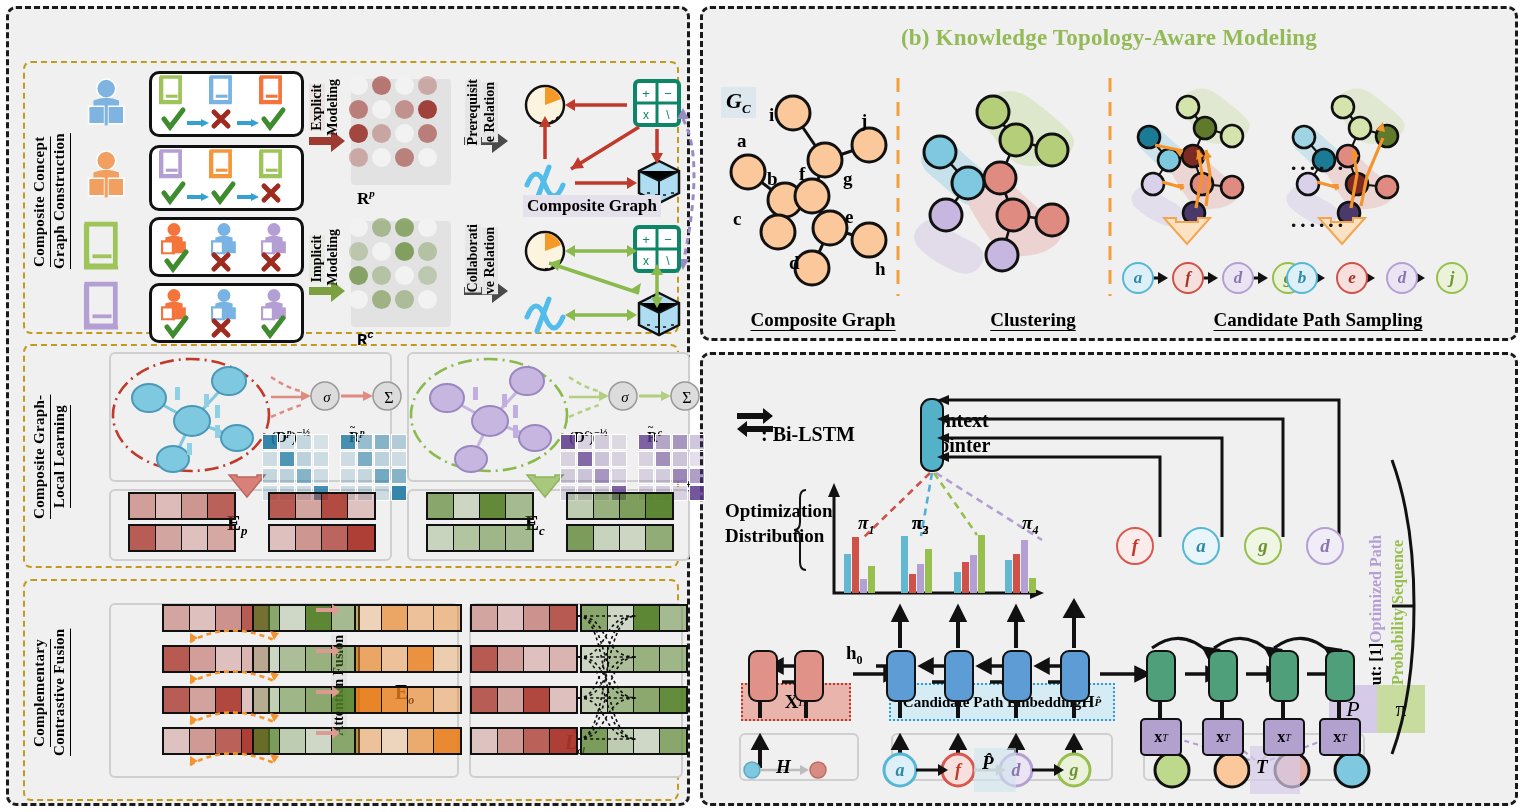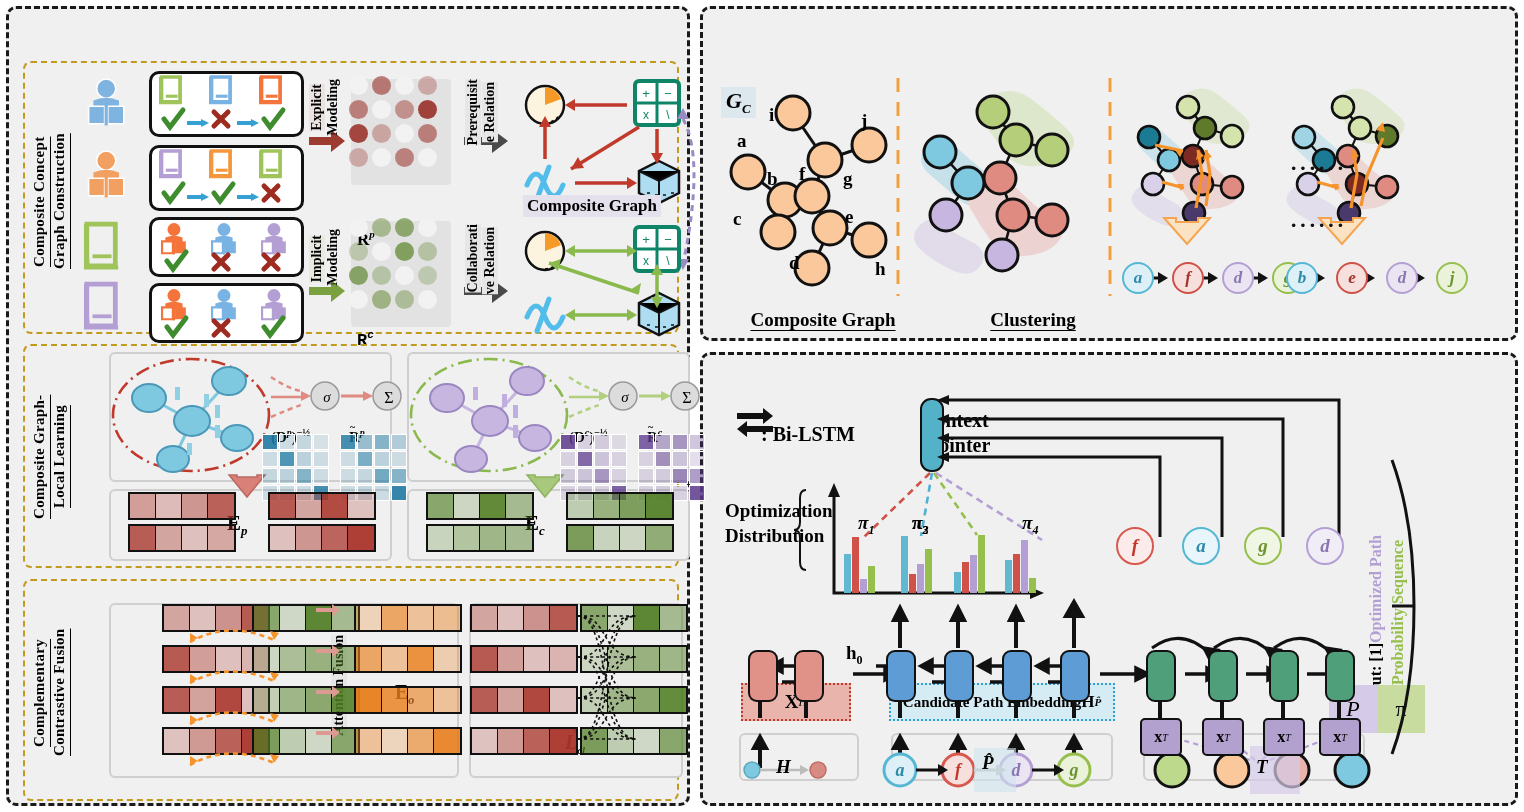--- a/index.html
+++ b/index.html
@@ -185,21 +185,21 @@
       <path d="M455 278 h28 l0 -8 l16 12 l-16 12 l0 -8 h-28 Z" fill="#4a4a4a"></path>
     </svg>
 
     <div class="lbl" style="left:300px;top:75px;font-size:14px;writing-mode:vertical-rl;transform:rotate(180deg);background:rgba(200,120,110,.10);">Explicit</div>
     <div class="lbl" style="left:316px;top:70px;font-size:14px;writing-mode:vertical-rl;transform:rotate(180deg);">Modeling</div>
     <div class="lbl" style="left:300px;top:226px;font-size:14px;writing-mode:vertical-rl;transform:rotate(180deg);background:rgba(150,190,90,.10);">Implicit</div>
     <div class="lbl" style="left:316px;top:220px;font-size:14px;writing-mode:vertical-rl;transform:rotate(180deg);">Modeling</div>
 
     <div class="graybox" style="left:342px;top:70px;width:100px;height:106px;border:none;background:#e2e2e2;border-radius:4px;"></div>
     <div class="graybox" style="left:342px;top:212px;width:100px;height:106px;border:none;background:#e2e2e2;border-radius:4px;"></div>
-    <div class="lbl" style="left:348px;top:178px;font-size:17px;margin-top:41px;"><b>R</b><sup style="font-style:italic;font-size:11px;">p</sup></div>
+    <div class="lbl" style="left:348px;top:178px;font-size:17px;"><b>R</b><sup style="font-style:italic;font-size:11px;">p</sup></div>
     <div class="lbl" style="left:348px;top:320px;font-size:17px;font-family:Liberation Mono, monospace;"><b>R</b><sup style="font-style:italic;font-size:11px;">c</sup></div>
 
     <div class="lbl" style="left:456px;top:70px;font-size:14px;writing-mode:vertical-rl;transform:rotate(180deg);background:#e6e6e6;">Prerequisit</div>
     <div class="lbl" style="left:473px;top:73px;font-size:14px;writing-mode:vertical-rl;transform:rotate(180deg);background:#e6e6e6;">e Relation</div>
     <div class="lbl" style="left:456px;top:215px;font-size:14px;writing-mode:vertical-rl;transform:rotate(180deg);background:#e6e6e6;">Collaborati</div>
     <div class="lbl" style="left:473px;top:218px;font-size:14px;writing-mode:vertical-rl;transform:rotate(180deg);background:#e6e6e6;">ve Relation</div>
 
     <svg width="684" height="800">
 
       <g transform="translate(516,76)">
@@ -372,25 +372,27 @@
     </div>
     <div class="graybox" style="left:100px;top:594px;width:350px;height:175px;"></div>
     <div class="graybox" style="left:460px;top:594px;width:214px;height:175px;"></div>
     <div class="lbl" style="left:322px;top:626px;font-size:14px;font-weight:bold;writing-mode:vertical-rl;transform:rotate(180deg);background:#e6e6e6;">Attention Fusion</div>
     <div class="lbl" style="left:386px;top:672px;font-size:20px;"><b>E</b><sub style="font-style:italic;font-size:12px;">o</sub></div>
     <div class="lbl" style="left:556px;top:722px;font-size:20px;">
       <i style="font-family:'Liberation Serif',serif;">L</i><sub style="font-size:11px;font-style:italic;">cl</sub><sup style="font-size:11px;font-style:italic;position:relative;left:-12px;top:-8px;">s</sup></div>
   </div>
 
   <div class="panel" style="left:700px;top:6px;width:818px;height:335px;">
+    <div class="ptitle" style="top:16px;color:#93ba56;">(b) Knowledge Topology-Aware Modeling</div>
     <div class="lbl" style="left:18px;top:78px;font-size:22px;font-style:italic;background:#dde7ee;padding:1px 5px;">
       <span>G</span><sub style="font-size:13px;">C</sub></div>
 
     <div class="underlbl" style="left:10px;top:300px;width:220px;">Composite Graph</div>
     <div class="underlbl" style="left:230px;top:300px;width:200px;">Clustering</div>
+    <div class="underlbl" style="left:430px;top:300px;width:370px;">Candidate Path Sampling</div>
   </div>
 
   <svg width="1524" height="812" style="position:absolute;left:0;top:0;">
 
     <line x1="898" y1="78" x2="898" y2="296" stroke="#f2a03c" stroke-width="3" stroke-dasharray="14 10"></line>
     <line x1="1110" y1="78" x2="1110" y2="296" stroke="#f2a03c" stroke-width="3" stroke-dasharray="14 10"></line>
 
     <g stroke="#111" stroke-width="3">
       <line x1="748" y1="172" x2="785" y2="200"></line>
       <line x1="785" y1="200" x2="778" y2="232"></line>

